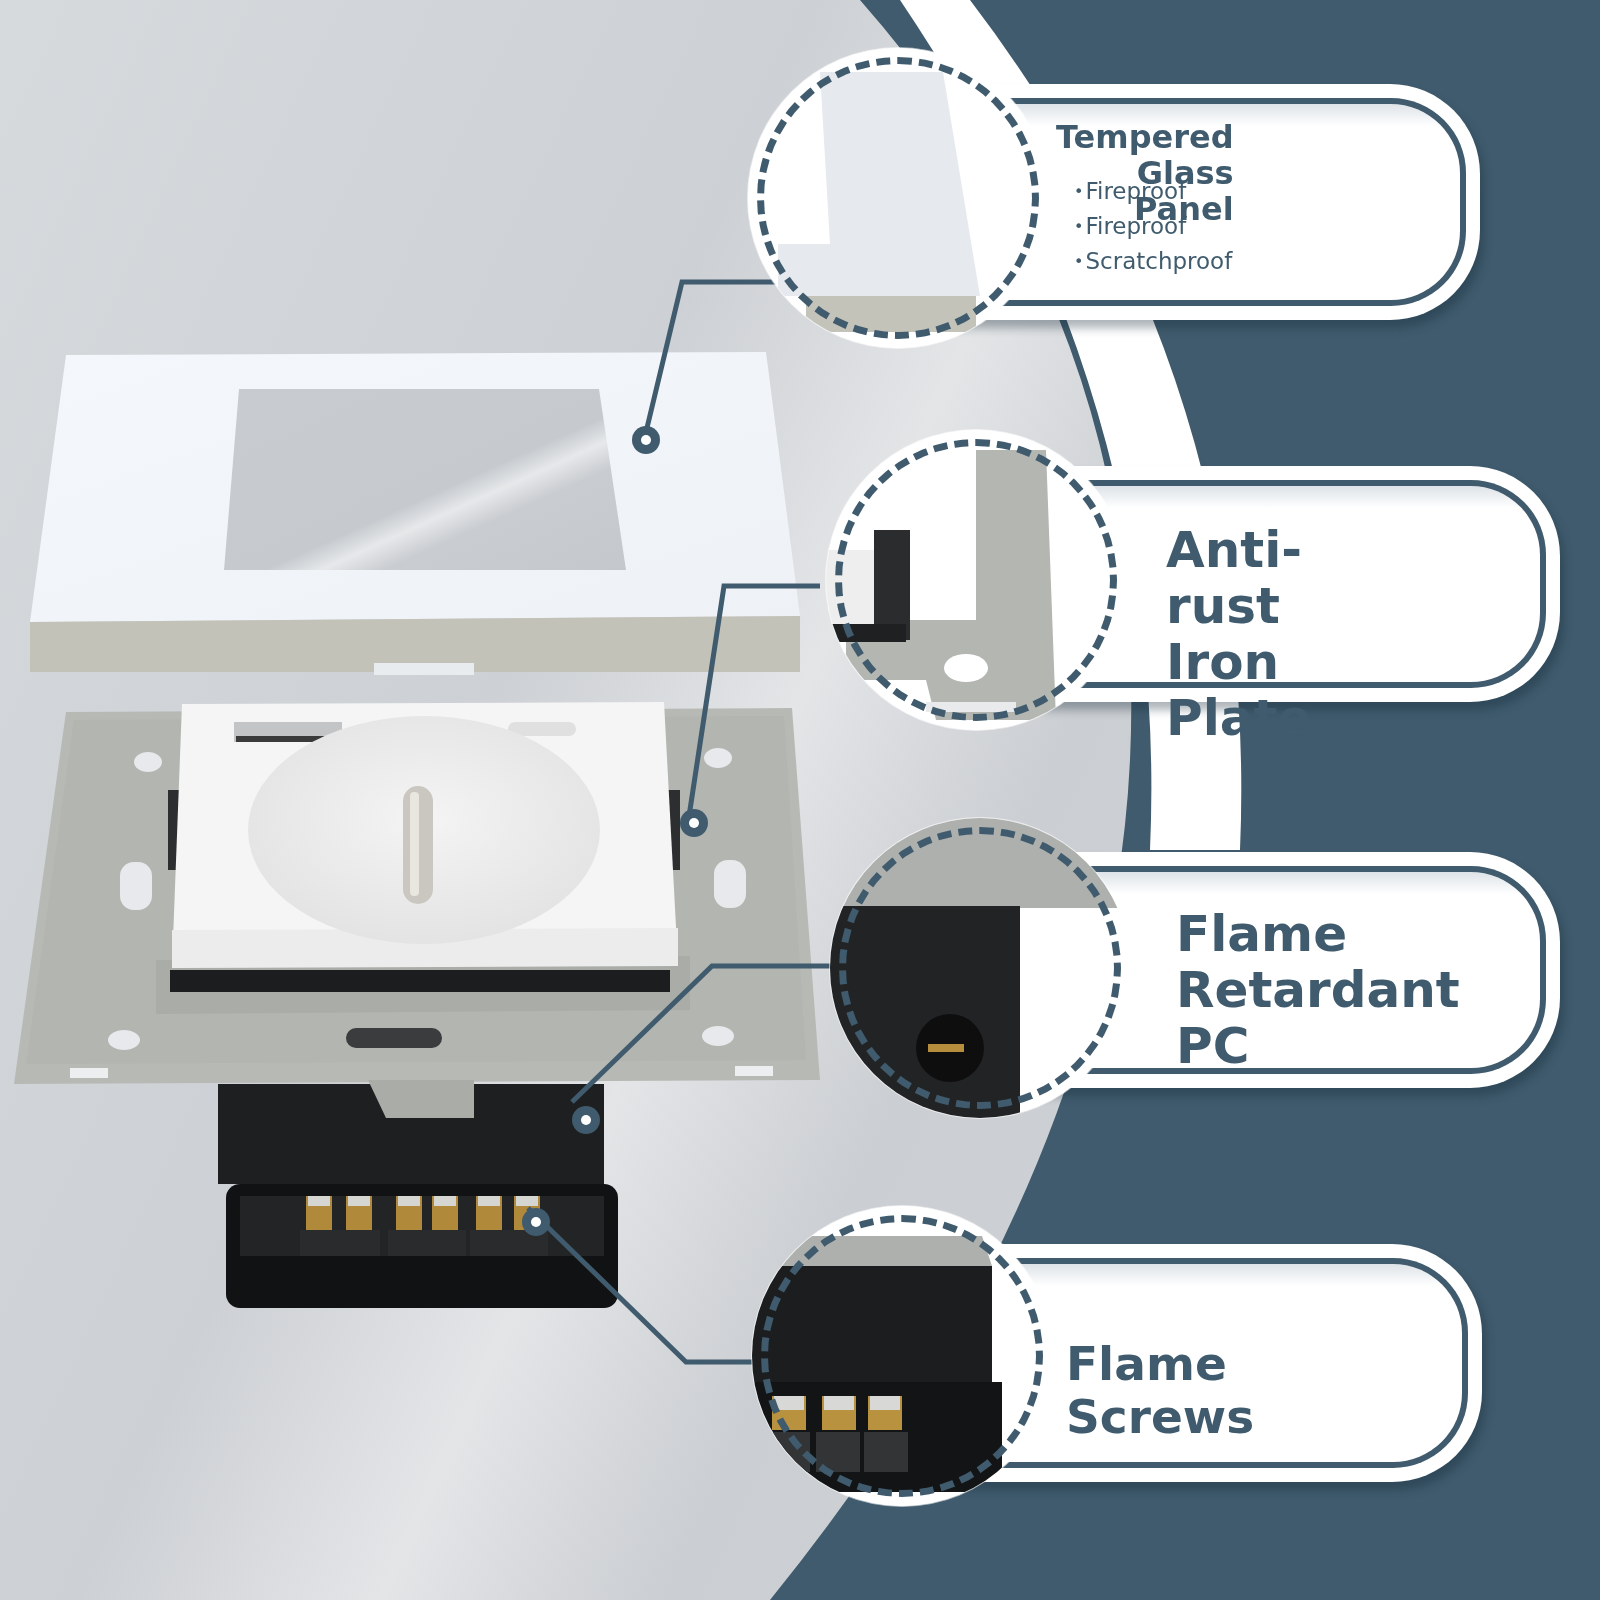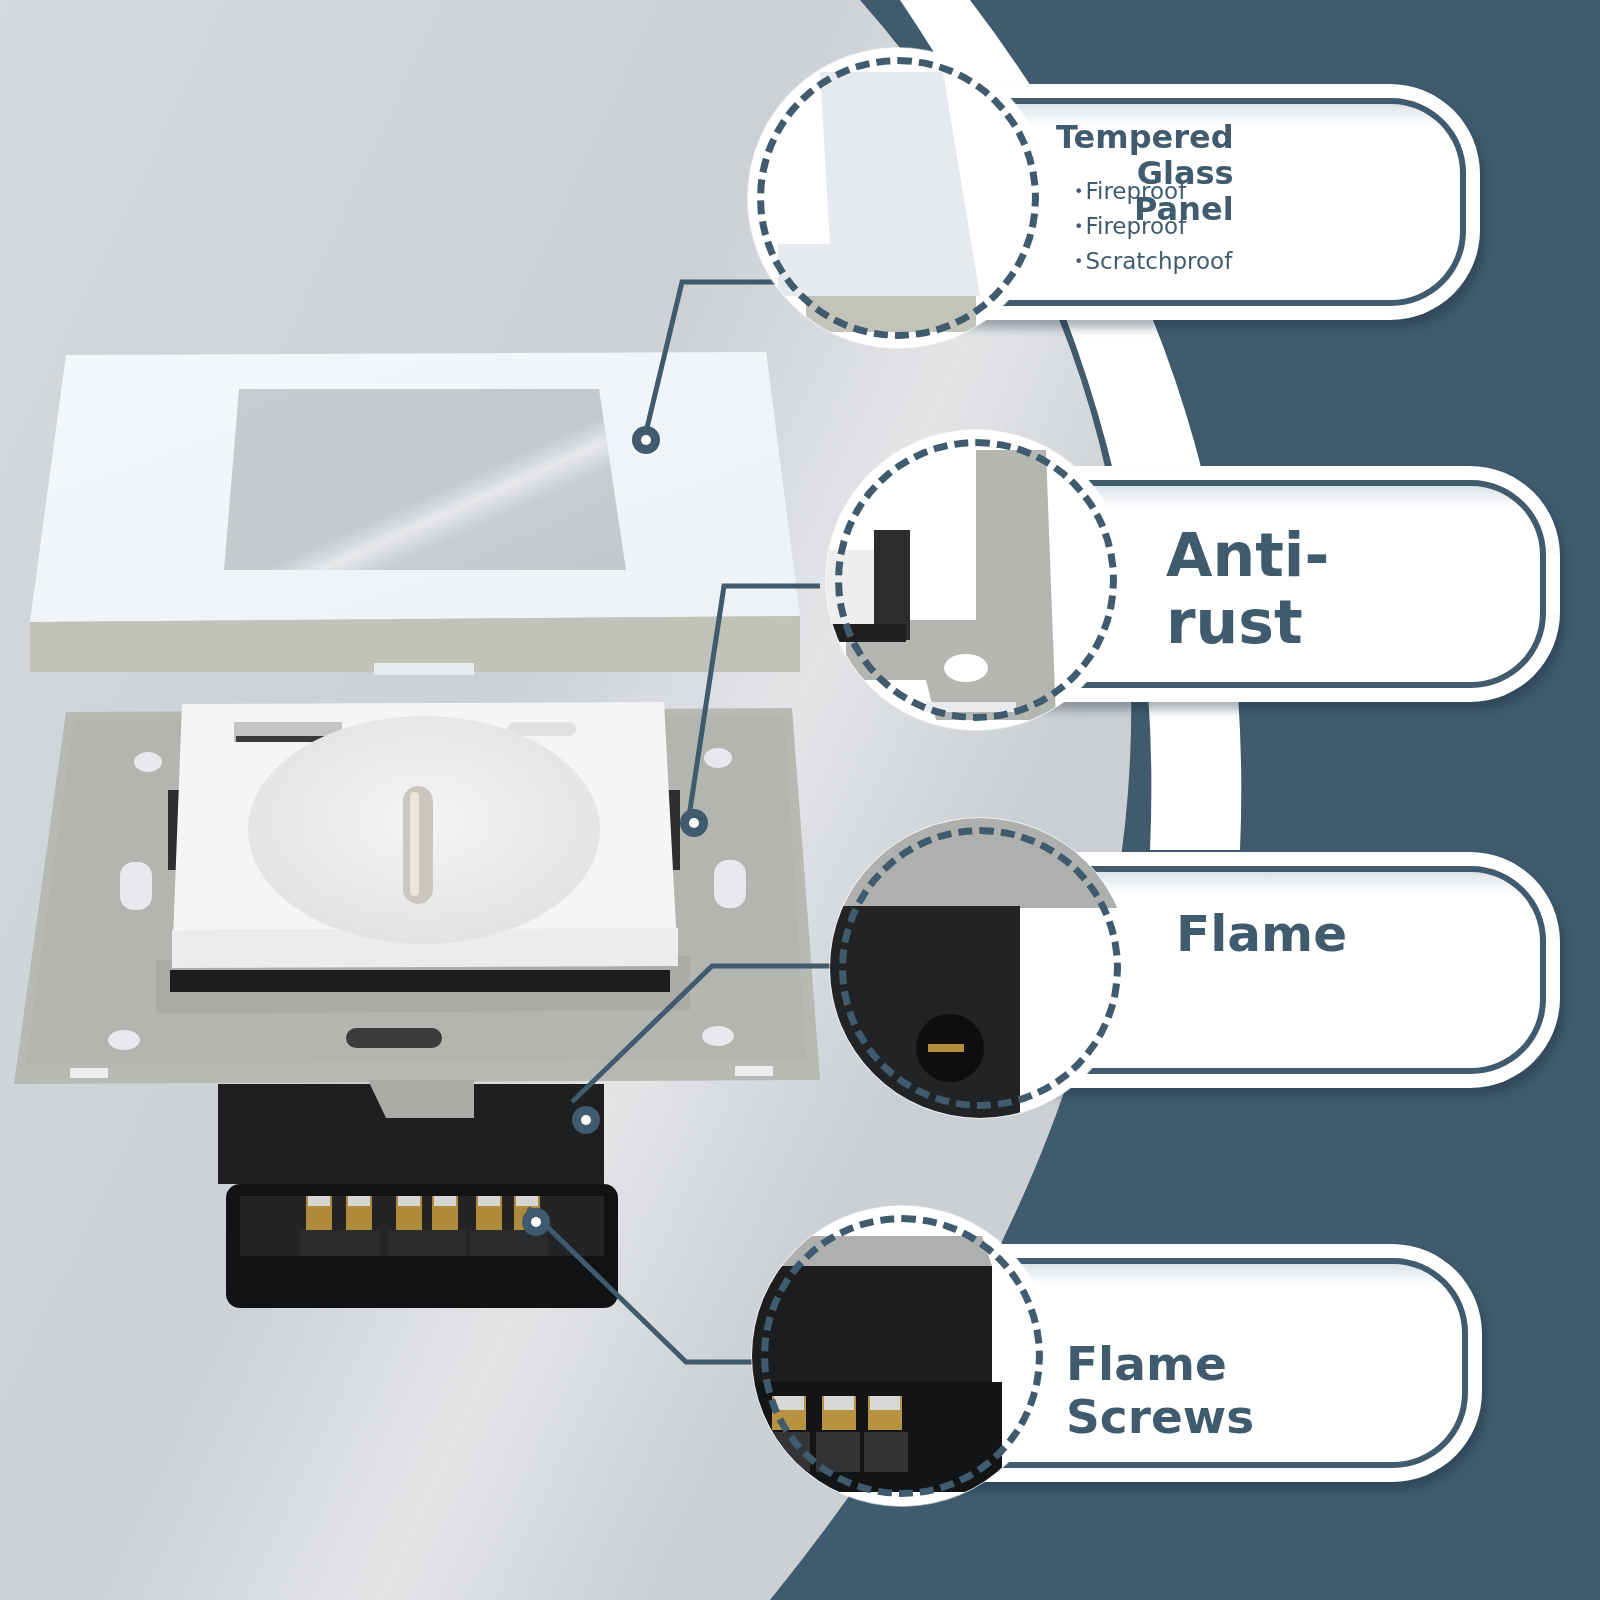--- a/index.html
+++ b/index.html
@@ -171,41 +171,43 @@
         <polygon points="150,20 220,20 230,290 110,290 100,250 20,250 20,190 150,190" fill="#b4b6b2"></polygon>
         <rect x="92" y="70" width="42" height="58" rx="20" fill="#fff"></rect>
         <ellipse cx="140" cy="238" rx="22" ry="14" fill="#fff"></ellipse>
         <rect x="0" y="120" width="60" height="80" fill="#eeeeee"></rect>
         <rect x="48" y="100" width="36" height="110" fill="#2b2c2e"></rect>
         <rect x="0" y="194" width="80" height="18" fill="#1f2022"></rect>
         <rect x="100" y="272" width="90" height="10" fill="#e9eaeb"></rect>
       </svg>
       <div class="circle-ring"></div>
     </div>
-    <div class="title" style="left:1166px; top:522px; font-size:60px;">
+    <div class="title" style="left:1166px; top:522px; font-size:50px;">
       <div>Anti-rust</div>
+      <div>Iron Plate</div>
     </div>
   </div>
 
   <div class="callout">
     <div class="pill" style="left:1040px; top:852px; width:520px; height:236px;">
       <div class="pill-inner"></div>
     </div>
     <div class="circle" style="left:830px; top:818px; width:300px; height:300px;">
       <svg viewBox="0 0 300 300" width="300" height="300">
         <rect width="300" height="300" fill="#fff"></rect>
         <polygon points="0,0 240,0 300,90 0,90" fill="#aeb0ad"></polygon>
         <rect x="0" y="88" width="190" height="220" fill="#222325"></rect>
         <circle cx="120" cy="230" r="34" fill="#0e0e0f"></circle>
         <rect x="98" y="226" width="36" height="8" fill="#b58d3d"></rect>
       </svg>
       <div class="circle-ring"></div>
     </div>
     <div class="title" style="left:1164px; top:906px; font-size:50px;margin-left:12px;">
       <div>Flame</div>
+      <div>Retardant PC</div>
     </div>
   </div>
 
   <div class="callout">
     <div class="pill" style="left:960px; top:1244px; width:522px; height:238px;">
       <div class="pill-inner"></div>
     </div>
     <div class="circle" style="left:752px; top:1206px; width:300px; height:300px;">
       <svg viewBox="0 0 300 300" width="300" height="300">
         <rect width="300" height="300" fill="#fff"></rect>

